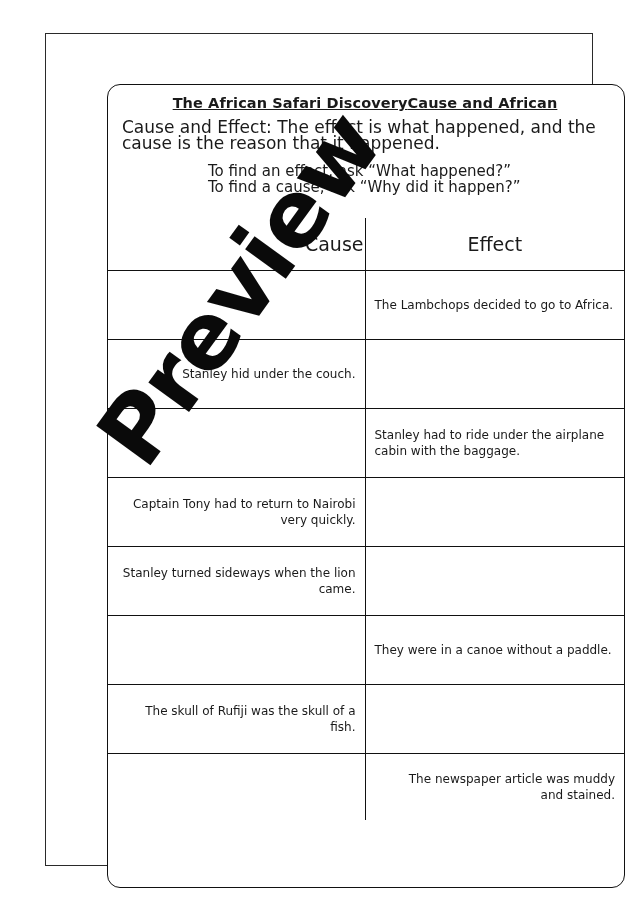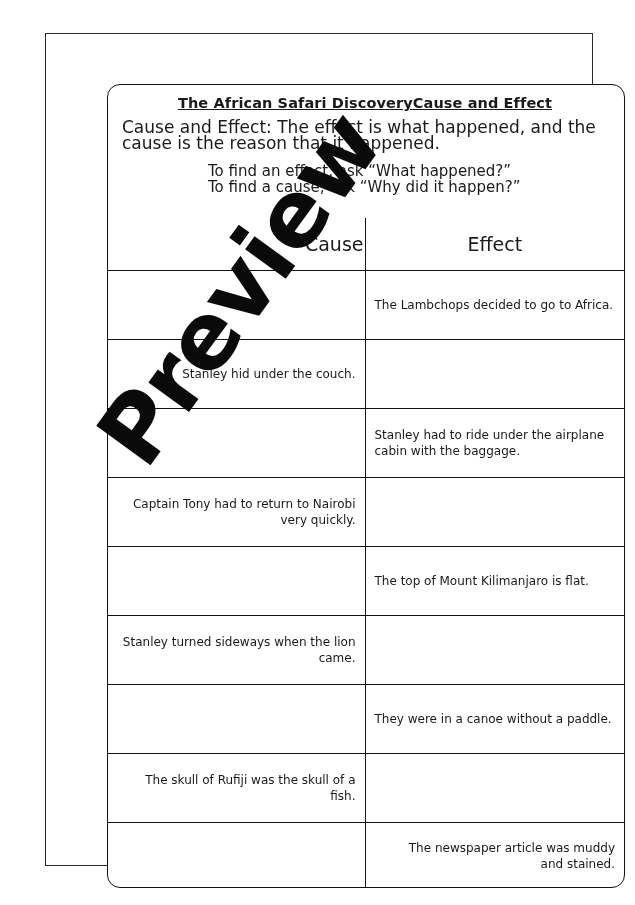--- a/index.html
+++ b/index.html
@@ -163,21 +163,21 @@
 </style>
 </head>
 <body>
 
 <div class="page-frame">
 
   <div class="worksheet">
 
     <div class="ws-header">
       <div class="ws-title">The African Safari Discovery</div>
-      <div class="ws-skill">Cause and Effect</div>
+      <div class="ws-skill">Cause and African</div>
     </div>
 
     <div class="directions">
       <p class="dir-lead">Cause and Effect: The effect is what happened, and the cause is the reason that it happened.</p>
       <div class="dir-hints">
         <div class="dir-hint">To find an effect, ask “What happened?”</div>
         <div class="dir-hint">To find a cause, ask “Why did it happen?”</div>
       </div>
     </div>
 
@@ -223,28 +223,20 @@
 
         <tr>
           <td class="cause-cell">
               <span class="cell-text">Captain Tony had to return to Nairobi very quickly.</span>
             </td>
           <td class="effect-cell empty-cell">
               <span class="cell-text"></span>
             </td>
         </tr>
 
-        <tr>
-          <td class="cause-cell empty-cell">
-              <span class="cell-text"></span>
-            </td>
-          <td class="effect-cell">
-              <span class="cell-text">The top of Mount Kilimanjaro is flat.</span>
-            </td>
-        </tr>
 
         <tr>
           <td class="cause-cell">
               <span class="cell-text">Stanley turned sideways when the lion came.</span>
             </td>
           <td class="effect-cell empty-cell">
               <span class="cell-text"></span>
             </td>
         </tr>
 

